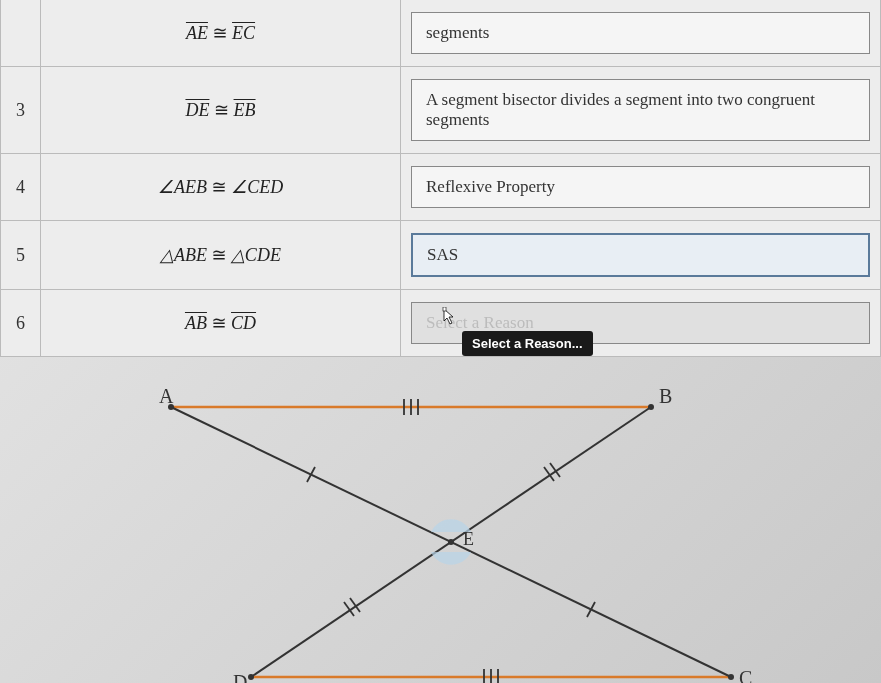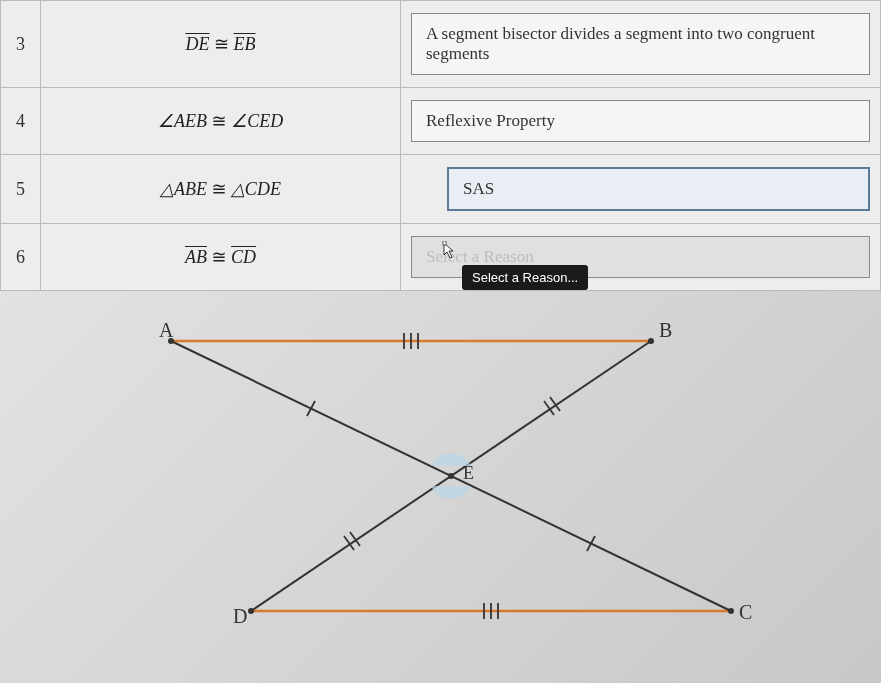--- a/index.html
+++ b/index.html
@@ -45,21 +45,20 @@
       padding: 10px 14px;
       font-family: Georgia, serif;
       font-size: 17px;
       color: #333;
       min-height: 24px;
       position: relative;
     }
     .reason-box.selected {
       border: 2px solid #5a7a9a;
       background: #e8eef4;
-      margin-left: 36px;
     }
     .reason-box.dropdown {
       color: #999;
       background: #e0e0e0;
       cursor: pointer;
     }
     .overline {
       text-decoration: overline;
       font-style: italic;
     }
@@ -74,20 +73,21 @@
       background: #1a1a1a;
       color: #fff;
       font-family: Arial, sans-serif;
       font-size: 13px;
       padding: 5px 10px;
       border-radius: 3px;
       top: 28px;
       left: 50px;
       z-index: 10;
       white-space: nowrap;
+      font-weight: bold;
     }
     .figure-container {
       width: 100%;
       padding: 20px 0 10px 0;
       background: transparent;
       display: flex;
       flex-direction: column;
       align-items: center;
     }
     svg { display: block; }
@@ -97,20 +97,31 @@
       left: 26px;
       z-index: 11;
       pointer-events: none;
     }
   </style>
 </head>
 <body>
 
 <table class="proof-table">
   <tbody>
+      <tr style="height:30px;">
+    <td class="step-num" style="border-top:none;"></td>
+    <td class="statement-cell" style="border-top:none;">
+      <span class="overline">AE</span>
+      <span class="congruent"> ≅ </span>
+      <span class="overline">EC</span>
+    </td>
+    <td class="reason-cell" style="border-top:none;">
+      <div class="reason-box">segments</div>
+    </td>
+  </tr>
   <tr>
     <td class="step-num">3</td>
     <td class="statement-cell">
       <span class="overline">DE</span>
       <span class="congruent"> ≅ </span>
       <span class="overline">EB</span>
     </td>
     <td class="reason-cell">
       <div class="reason-box">A segment bisector divides a segment into two congruent segments</div>
     </td>

